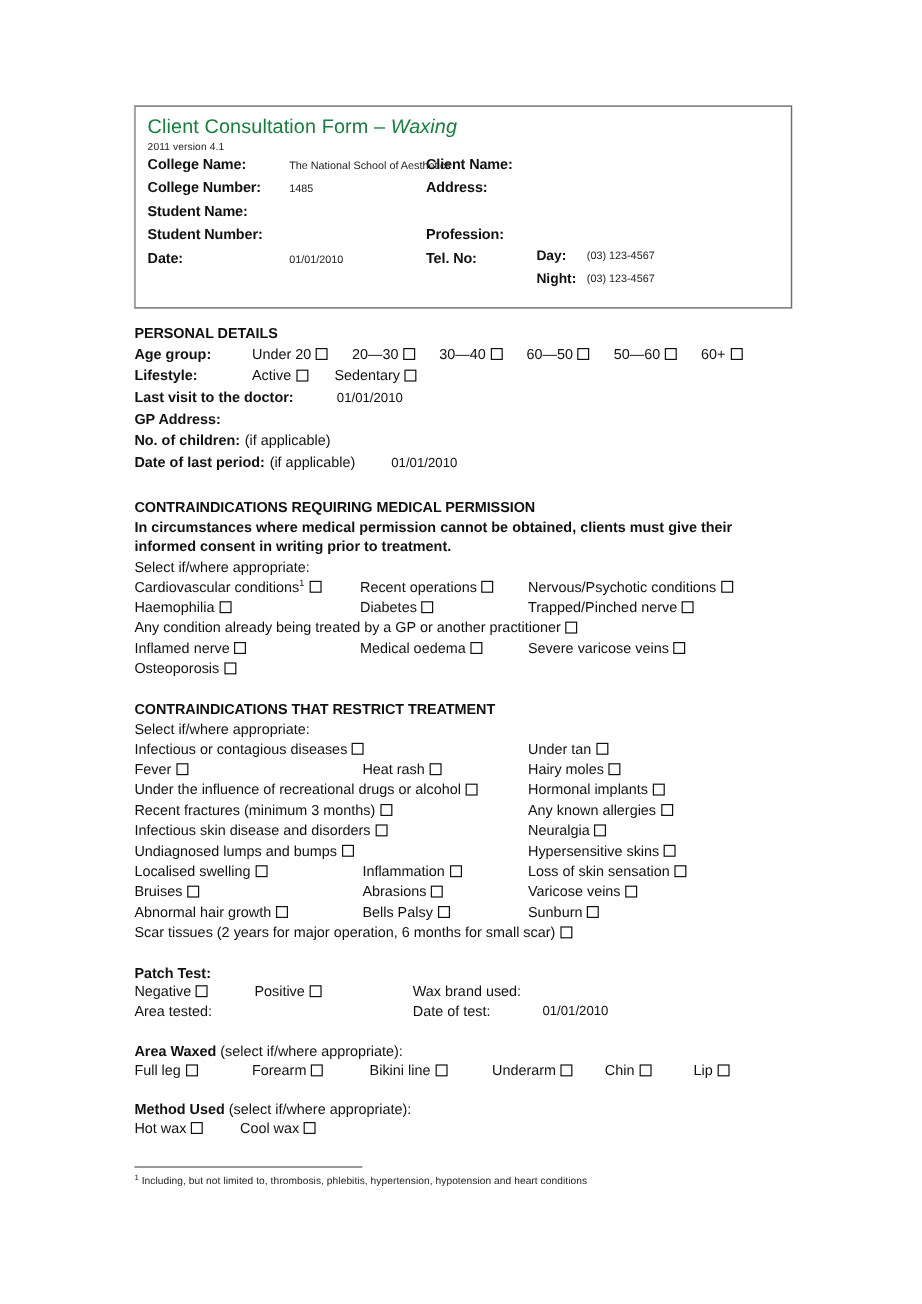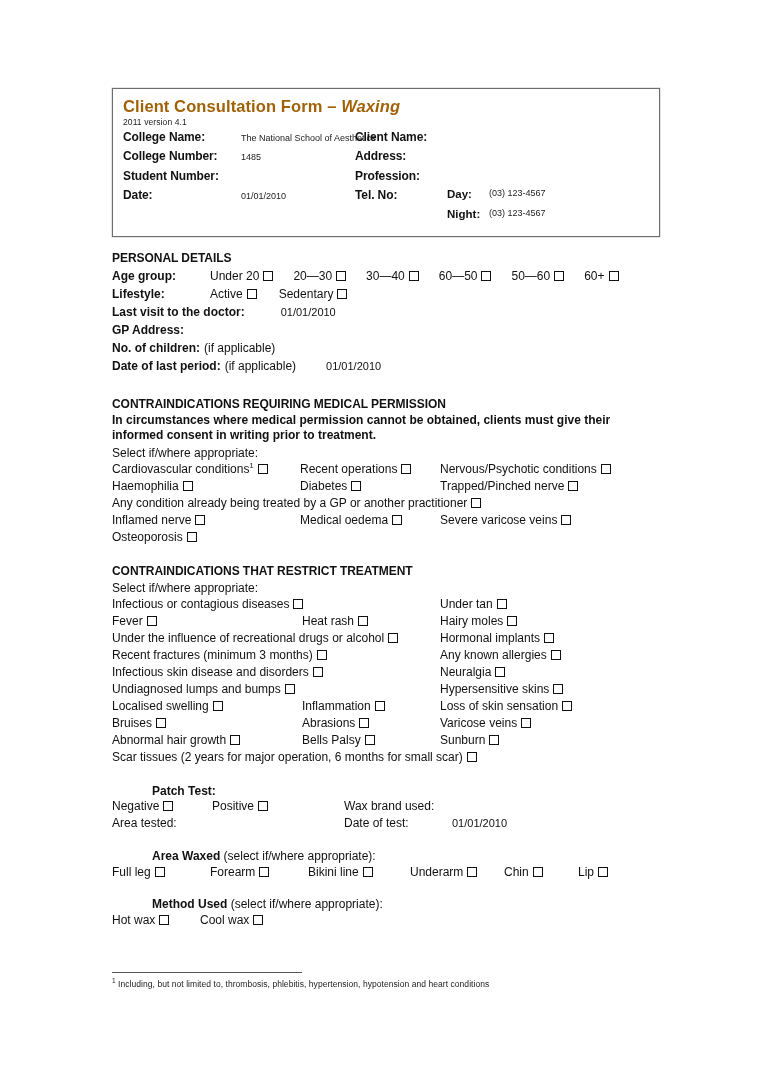--- a/index.html
+++ b/index.html
@@ -32,25 +32,25 @@
   
   .header-box {
     border: 1.5px solid #6d6d6d;
     box-shadow: 0 0 0 0.5px #c9c9c9;
     padding: 8px 10px 9px 10px;
     box-sizing: border-box;
     width: 548px;
   }
   .form-title {
     font-size: 16.5px;
-    font-weight: 700;
+    font-weight: 400;
     letter-spacing: 0.1px;
     line-height: 1.15;
     margin: 0 0 1px 0;
-    color: #a16207;
+    color: #15803d;
   }
   .form-title .ital {
     font-style: italic;
   }
   .version {
     font-size: 8.5px;
     color: #222;
     margin-bottom: 3px;
     letter-spacing: 0.1px;
   }
@@ -202,21 +202,20 @@
   .aw4 { position: absolute; left: 298px; }
   .aw5 { position: absolute; left: 392px; }
   .aw6 { position: absolute; left: 466px; }
 
   .mu1 { position: absolute; left: 0px; }
   .mu2 { position: absolute; left: 88px; }
 
   .sub-head {
     font-size: 12px;
     font-weight: bold;
-    margin-left: 40px;
   }
   .sub-head .norm { font-weight: normal; }
 
   
   .footnote-wrap {
     position: absolute;
     left: 112px;
     top: 972px;
     width: 548px;
   }
@@ -259,20 +258,27 @@
         <div class="hdr-left">
           <span class="hdr-lbl w1">College Number:</span>
           <span class="hdr-val">1485</span>
         </div>
         <div class="hdr-right">
           <span class="hdr-lbl w2">Address:</span>
           <span class="hdr-val"></span>
         </div>
       </div>
 
+      <div class="hdr-row">
+        <div class="hdr-left">
+          <span class="hdr-lbl w1">Student Name:</span>
+          <span class="hdr-val"></span>
+        </div>
+        <div class="hdr-right"></div>
+      </div>
 
       <div class="hdr-row">
         <div class="hdr-left">
           <span class="hdr-lbl w1">Student Number:</span>
           <span class="hdr-val"></span>
         </div>
         <div class="hdr-right">
           <span class="hdr-lbl w2">Profession:</span>
           <span class="hdr-val"></span>
         </div>

